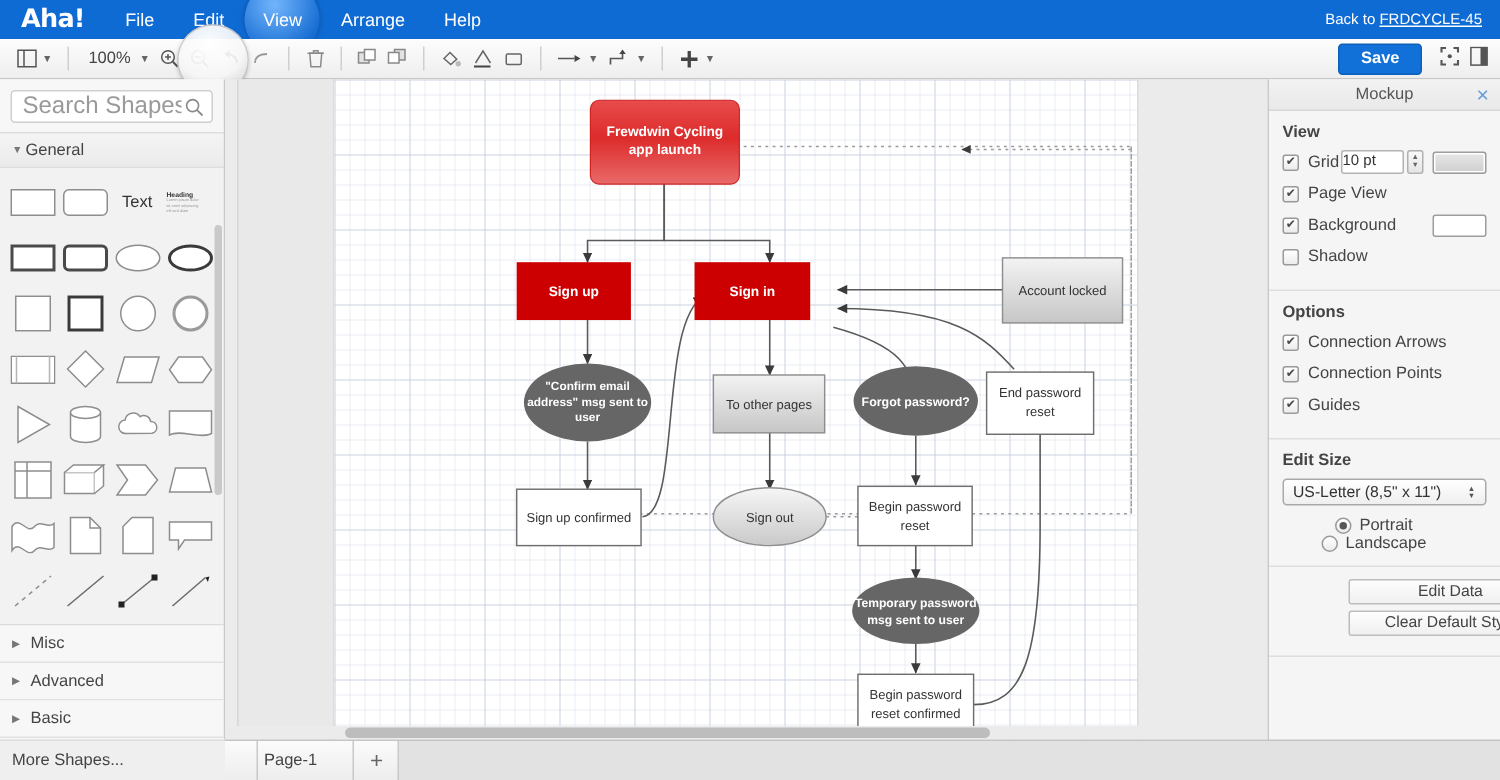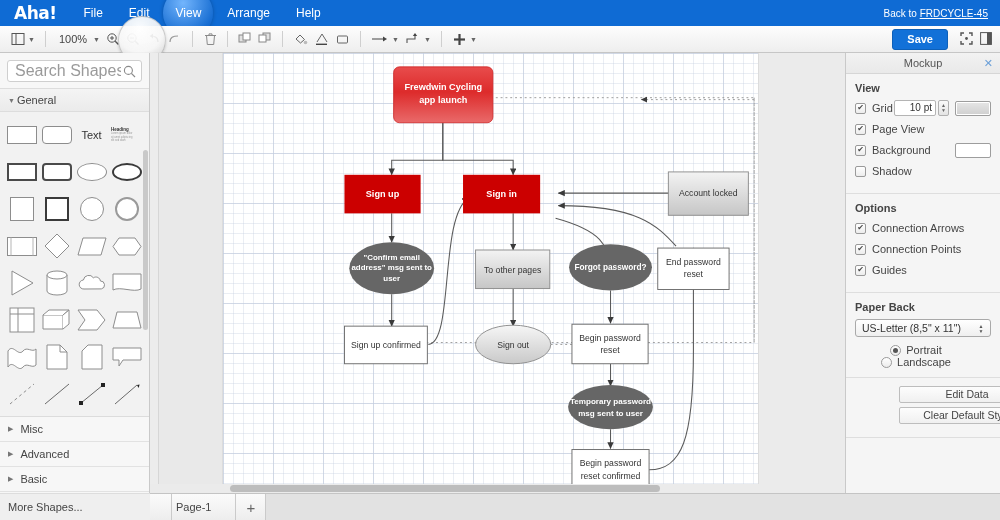--- a/index.html
+++ b/index.html
@@ -213,21 +213,21 @@
   .cb {
     width: 11px; height: 11px; border: 1px solid #9a9a9a; border-radius: 2px;
     background: linear-gradient(to bottom,#fff,#ececec); margin-right: 6px;
     display: inline-flex; align-items: center; justify-content: center;
     font-size: 9px; color: #555; line-height: 1; flex: 0 0 auto; cursor: pointer;
   }
   .cb.on::after { content: "\2714"; font-size: 8px; color: #4a4a4a; }
   .rp-label { font-size: 11px; color: #444; flex: 1; }
   .spin {
     width: 42px; height: 16px; border: 1px solid #b4b4b4; background: #fff;
-    font-size: 10px; color: #333; text-align: right; padding-right: 3px;
+    font-size: 10px; color: #333; text-align: left; padding-right: 3px;
     line-height: 14px; margin-right: 2px; border-radius: 2px;
   }
   .spinner {
     width: 11px; height: 16px; border: 1px solid #b0b0b0; border-radius: 2px;
     background: linear-gradient(to bottom,#fafafa,#e4e4e4);
     display: flex; flex-direction: column; align-items: center; justify-content: center;
     font-size: 5px; color: #666; margin-right: 6px; cursor: pointer; line-height: 5px;
   }
   .swatch {
     width: 36px; height: 15px; border: 1px solid #9d9d9d; border-radius: 2px;
@@ -805,21 +805,21 @@
         <span class="cb on"></span>
         <span class="rp-label">Connection Points</span>
       </div>
       <div class="rp-row">
         <span class="cb on"></span>
         <span class="rp-label">Guides</span>
       </div>
     </div>
 
     <div class="rp-section">
-      <div class="rp-head">Paper Back</div>
+      <div class="rp-head">Edit Size</div>
       <div class="sel">
         <span>US-Letter (8,5" x 11")</span>
         <span class="arrows">
             <span>▲</span>
             <span>▼</span>
           </span>
       </div>
       <div class="radio-row">
         <span class="grp">
           <span class="radio on"></span>

